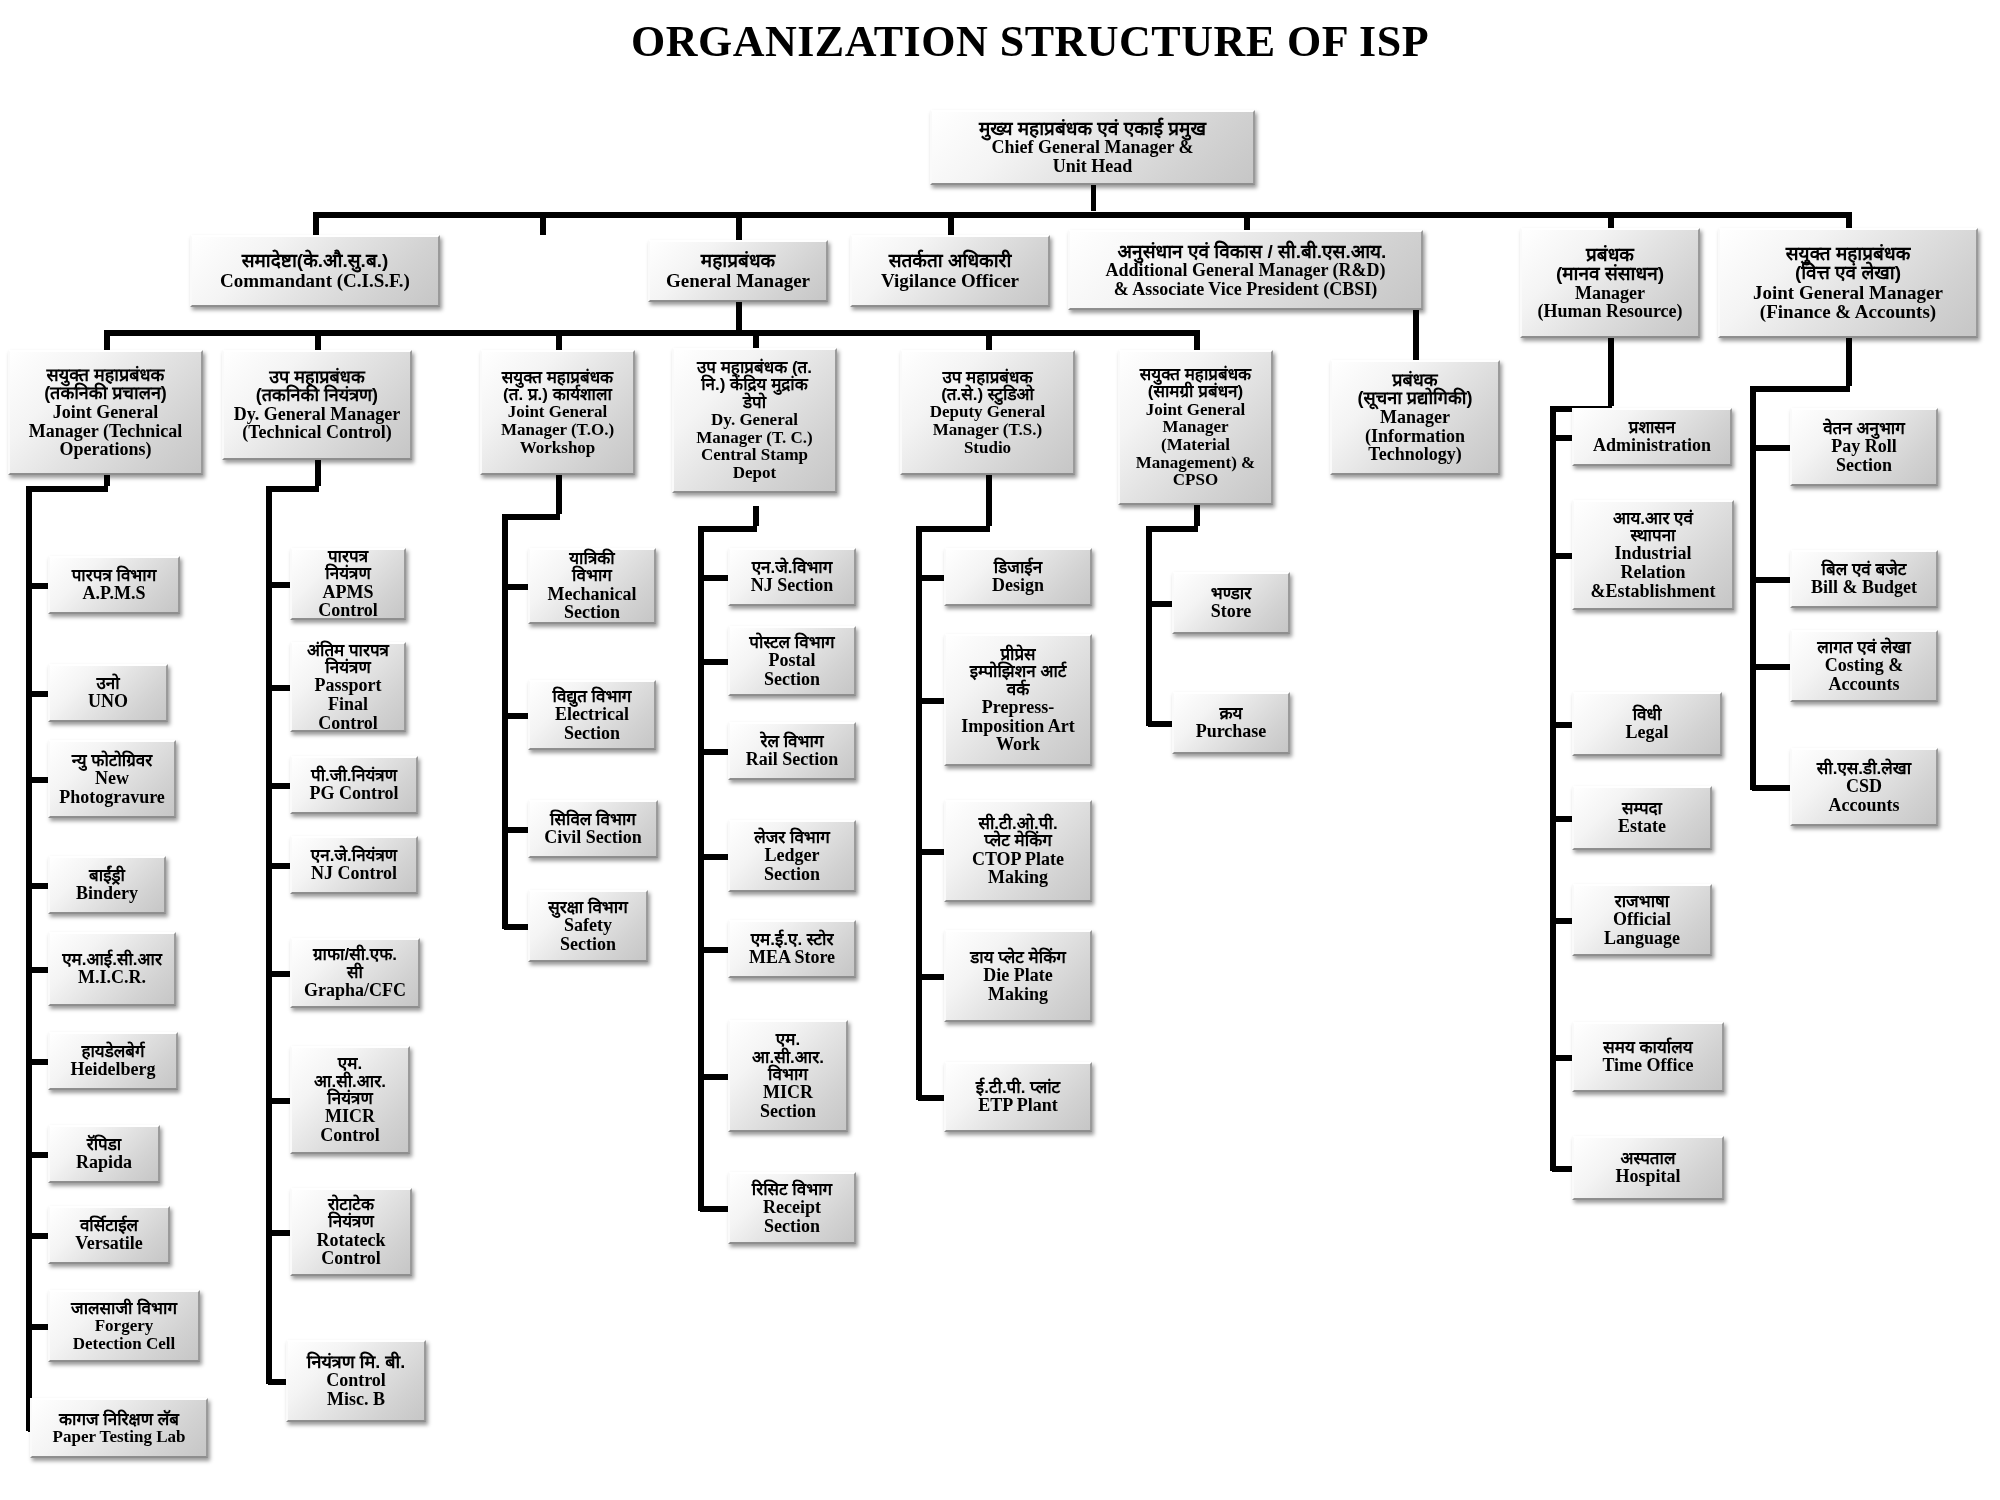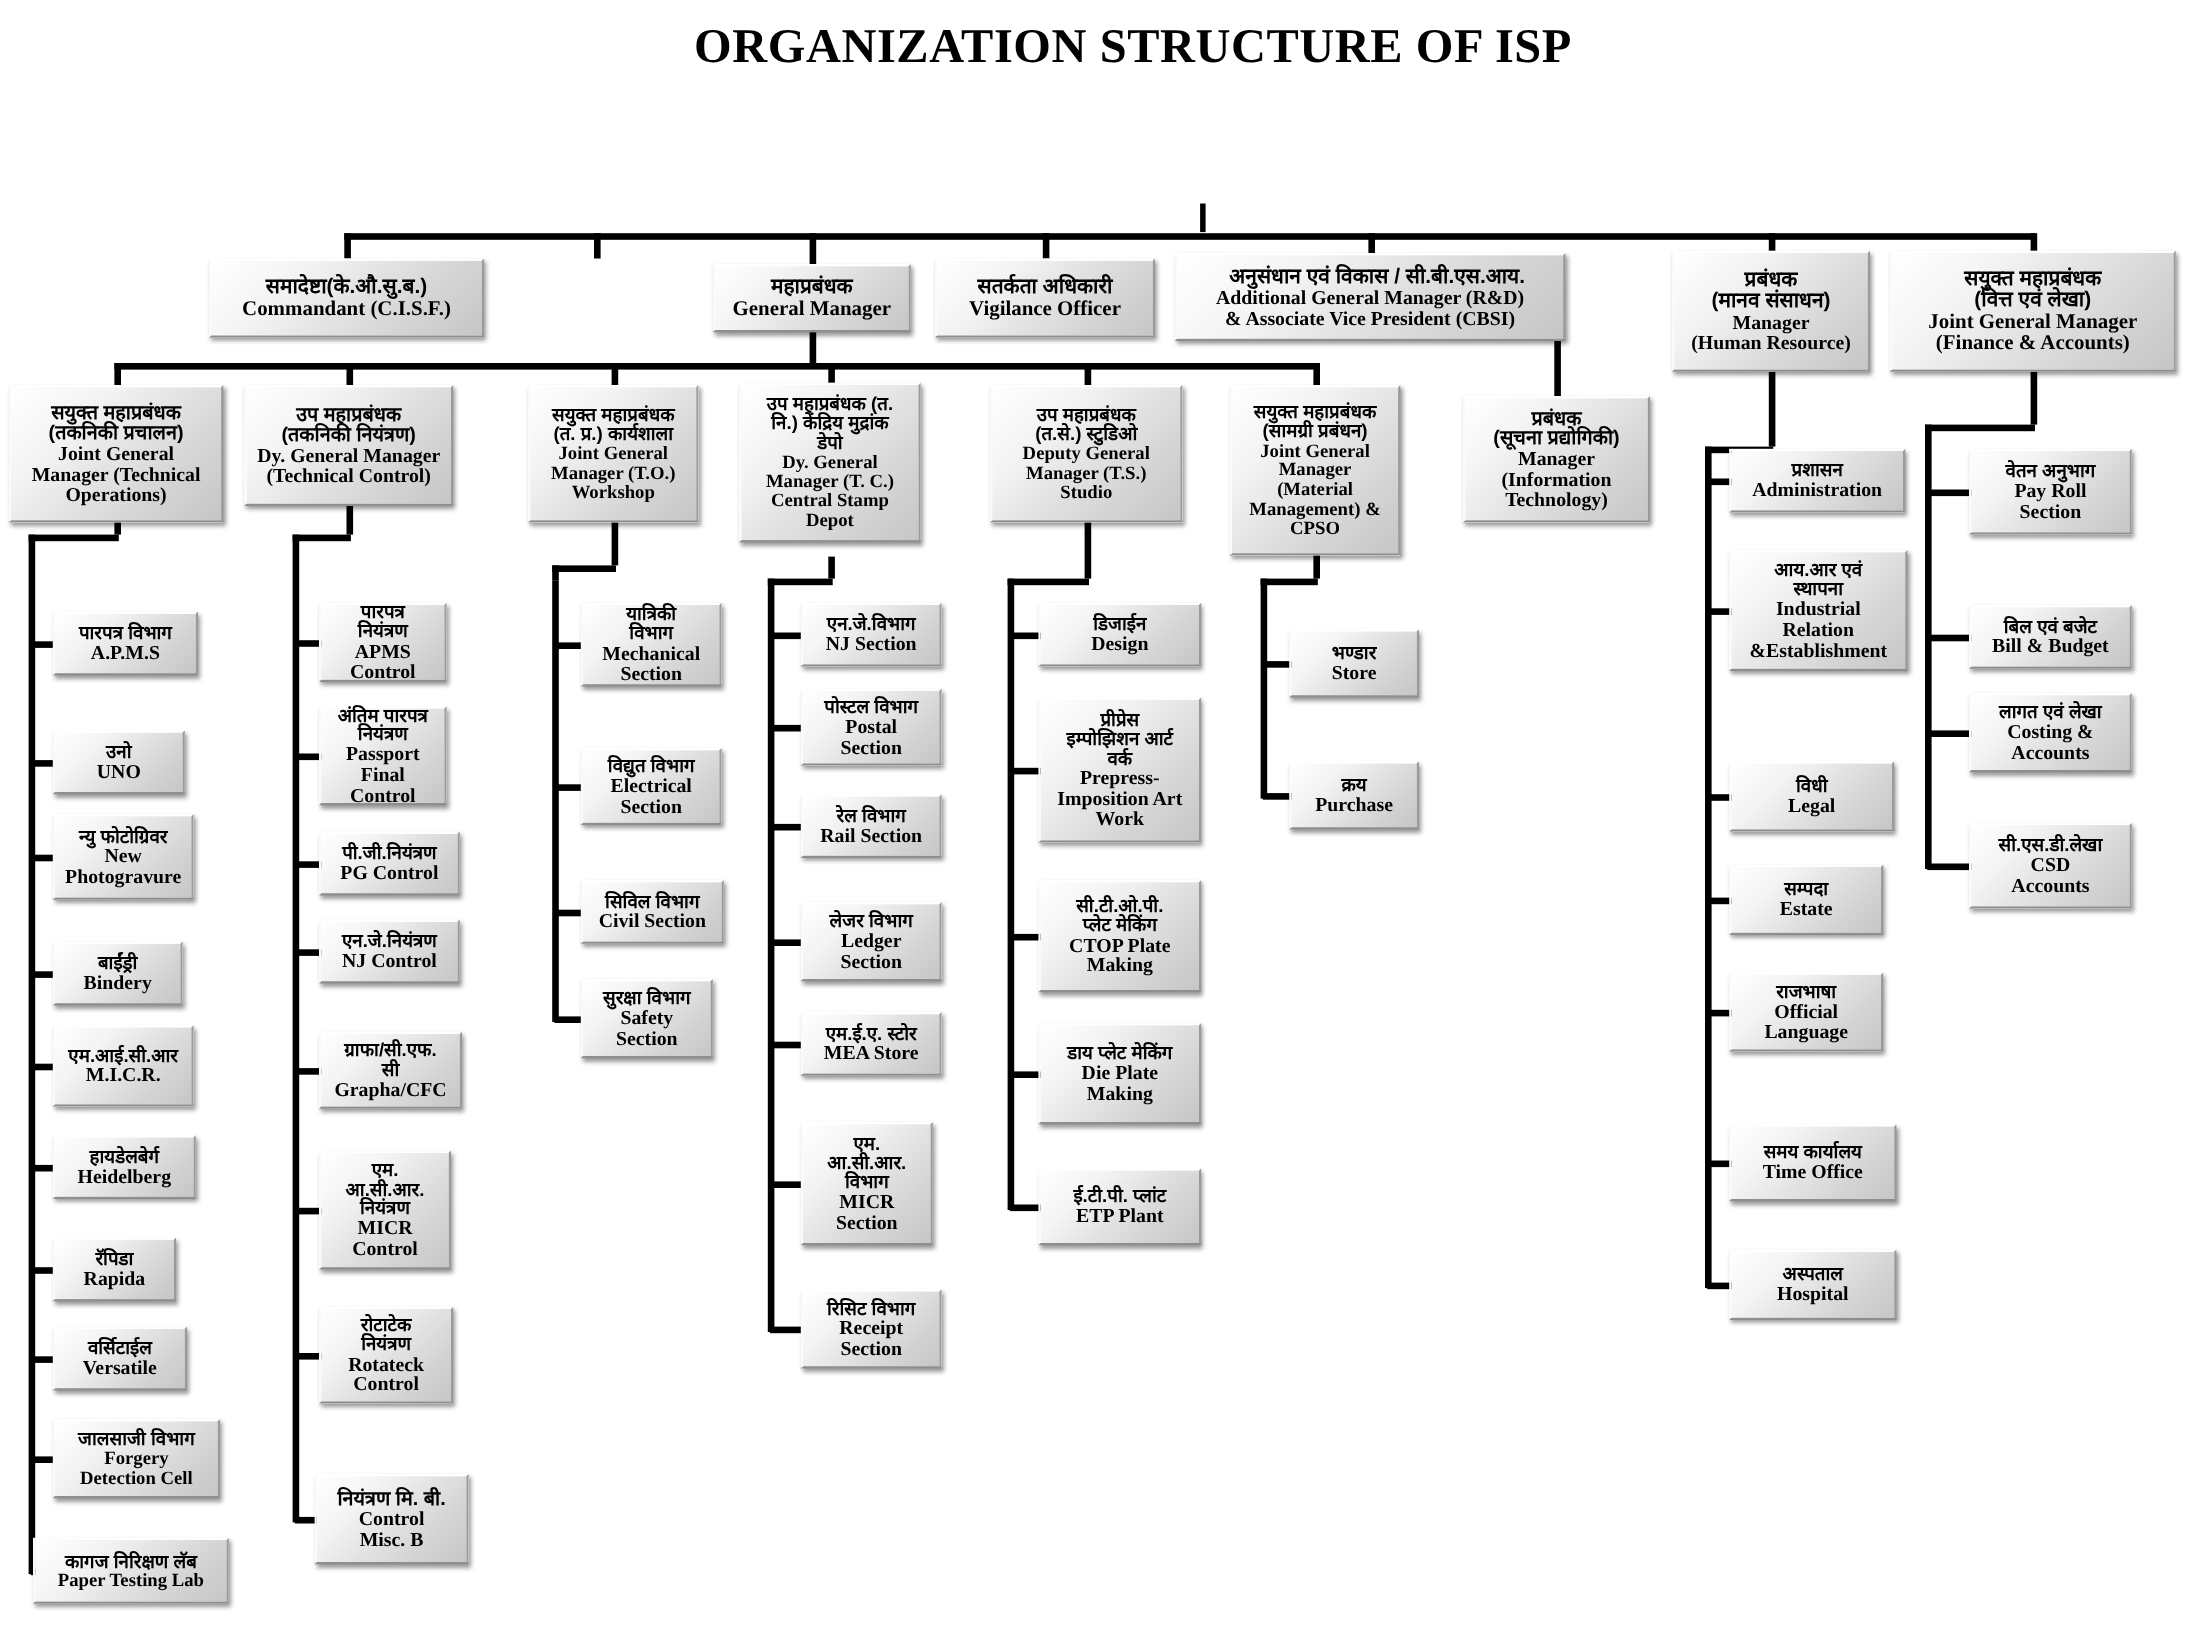--- a/index.html
+++ b/index.html
@@ -167,20 +167,29 @@
       <div class="ln" style="left: 1846px; top: 338px; height: 48px; width: 6px;"></div>
       <div class="ln" style="left: 1750px; top: 386px; width: 100px; height: 6px;"></div>
       <div class="ln" style="left: 1750px; top: 386px; height: 14px; width: 6px;"></div>
       <div class="ln" style="left: 1752px; top: 445px; width: 41px; height: 6px;"></div>
       <div class="ln" style="left: 1752px; top: 577px; width: 41px; height: 6px;"></div>
       <div class="ln" style="left: 1752px; top: 664px; width: 41px; height: 6px;"></div>
       <div class="ln" style="left: 1752px; top: 785px; width: 41px; height: 6px;"></div>
       <div class="ln" style="left: 1750px; top: 400px; height: 390px; width: 6px;"></div>
     </div>
 
+<div class="node" style="left: 930px; top: 110px; width: 325px; height: 75px;">
+      <div class="hi" style="font-size: 19px;">
+        <div>मुख्य महाप्रबंधक एवं एकाई प्रमुख</div>
+      </div>
+      <div class="en" style="font-size: 18px;">
+        <div>Chief General Manager &amp;</div>
+        <div>Unit Head</div>
+      </div>
+    </div>
     <div class="node" style="left: 190px; top: 235px; width: 250px; height: 72px;">
       <div class="hi" style="font-size: 19px;">
         <div>समादेष्टा(के.औ.सु.ब.)</div>
       </div>
       <div class="en" style="font-size: 19px;">
         <div>Commandant (C.I.S.F.)</div>
       </div>
     </div>
     <div class="node" style="left: 648px; top: 240px; width: 180px; height: 62px;">
       <div class="hi" style="font-size: 19px;">

